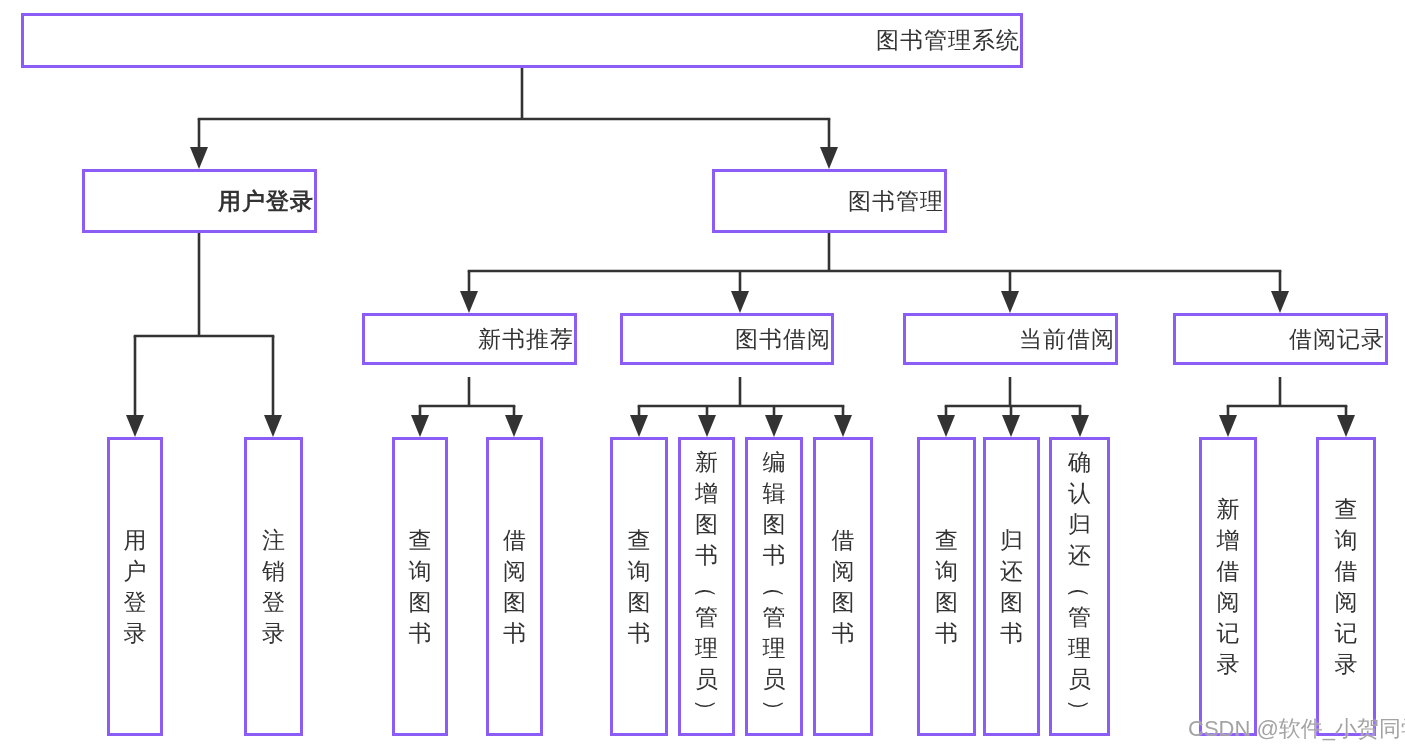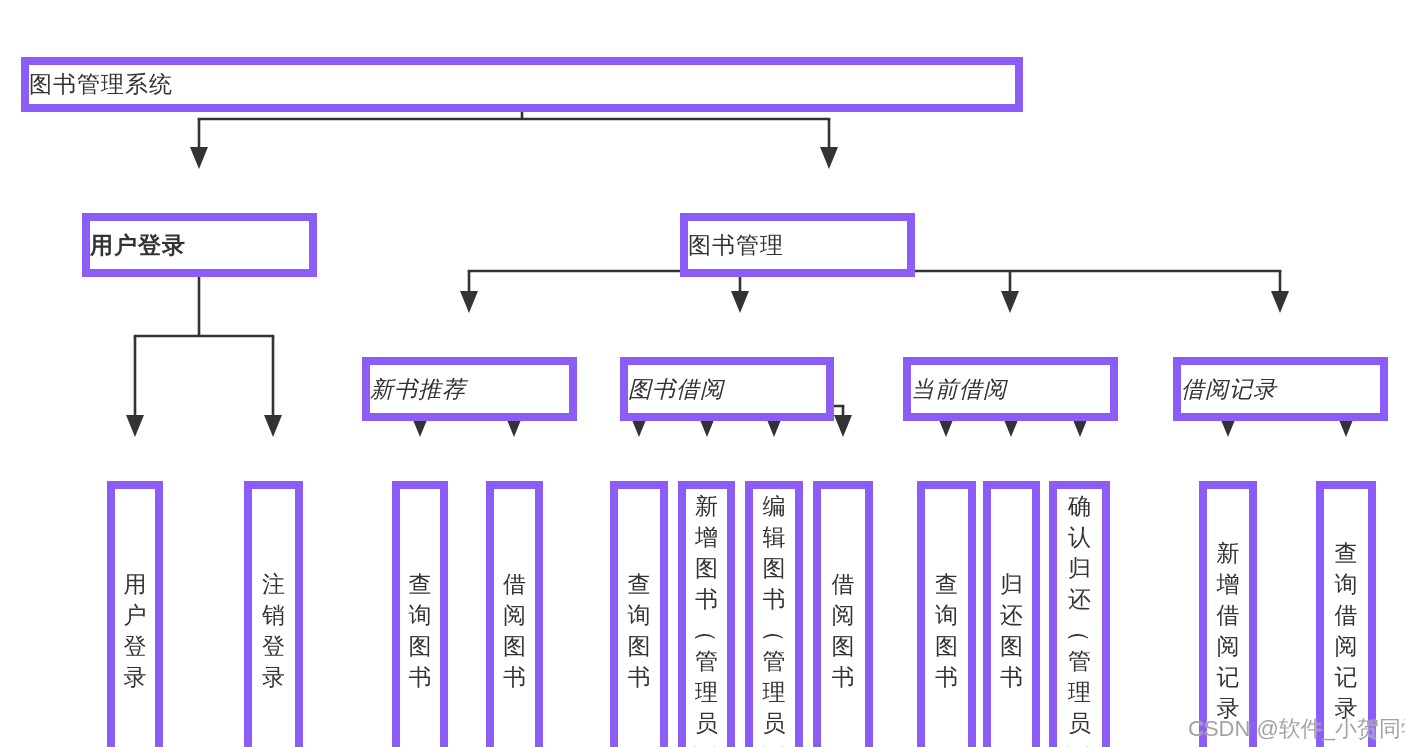--- a/index.html
+++ b/index.html
@@ -10,34 +10,33 @@
     font-family:"Liberation Sans","DejaVu Sans",sans-serif;
     color:#333333;
     overflow:hidden;
   }
   svg.connectors{position:absolute;left:0;top:0;z-index:0;}
   svg.connectors line{stroke:#333333;stroke-width:2.6;}
   svg.connectors polygon{fill:#333333;stroke:none;}
   .box{
     position:absolute;
     box-sizing:border-box;
-    border:8px solid #8b5cf6;
+    border:3px solid #8b5cf6;
     background:#ffffff;
-    display:flex;align-items:center;justify-content:flex-start;
+    display:flex;align-items:center;justify-content:flex-end;
     z-index:1;
-    margin-top:44px;
   }
   .hlabel{font-size:23px;letter-spacing:1px;white-space:nowrap;}
   
   .b-root{left:21px;top:13px;width:1002px;height:55px;}
   
   .b-userlogin{left:82px;top:169px;width:235px;height:64px;font-weight:bold;}
-  .b-bookmgmt{left:680px;top:169px;width:235px;height:64px;}
-  
-  .b-l2{top:313px;height:64px;font-style:italic;}
+  .b-bookmgmt{left:712px;top:169px;width:235px;height:64px;}
+  
+  .b-l2{top:313px;height:52px;}
   .b-newbook{left:362px;width:215px;}
   .b-borrow{left:620px;width:214px;}
   .b-current{left:903px;width:215px;}
   .b-record{left:1173px;width:215px;}
   
   .leaf{top:437px;height:299px;}
   .lf1{left:107px;width:56px;}
   .lf2{left:244px;width:59px;}
   .lf3{left:392px;width:56px;}
   .lf4{left:486px;width:57px;}

